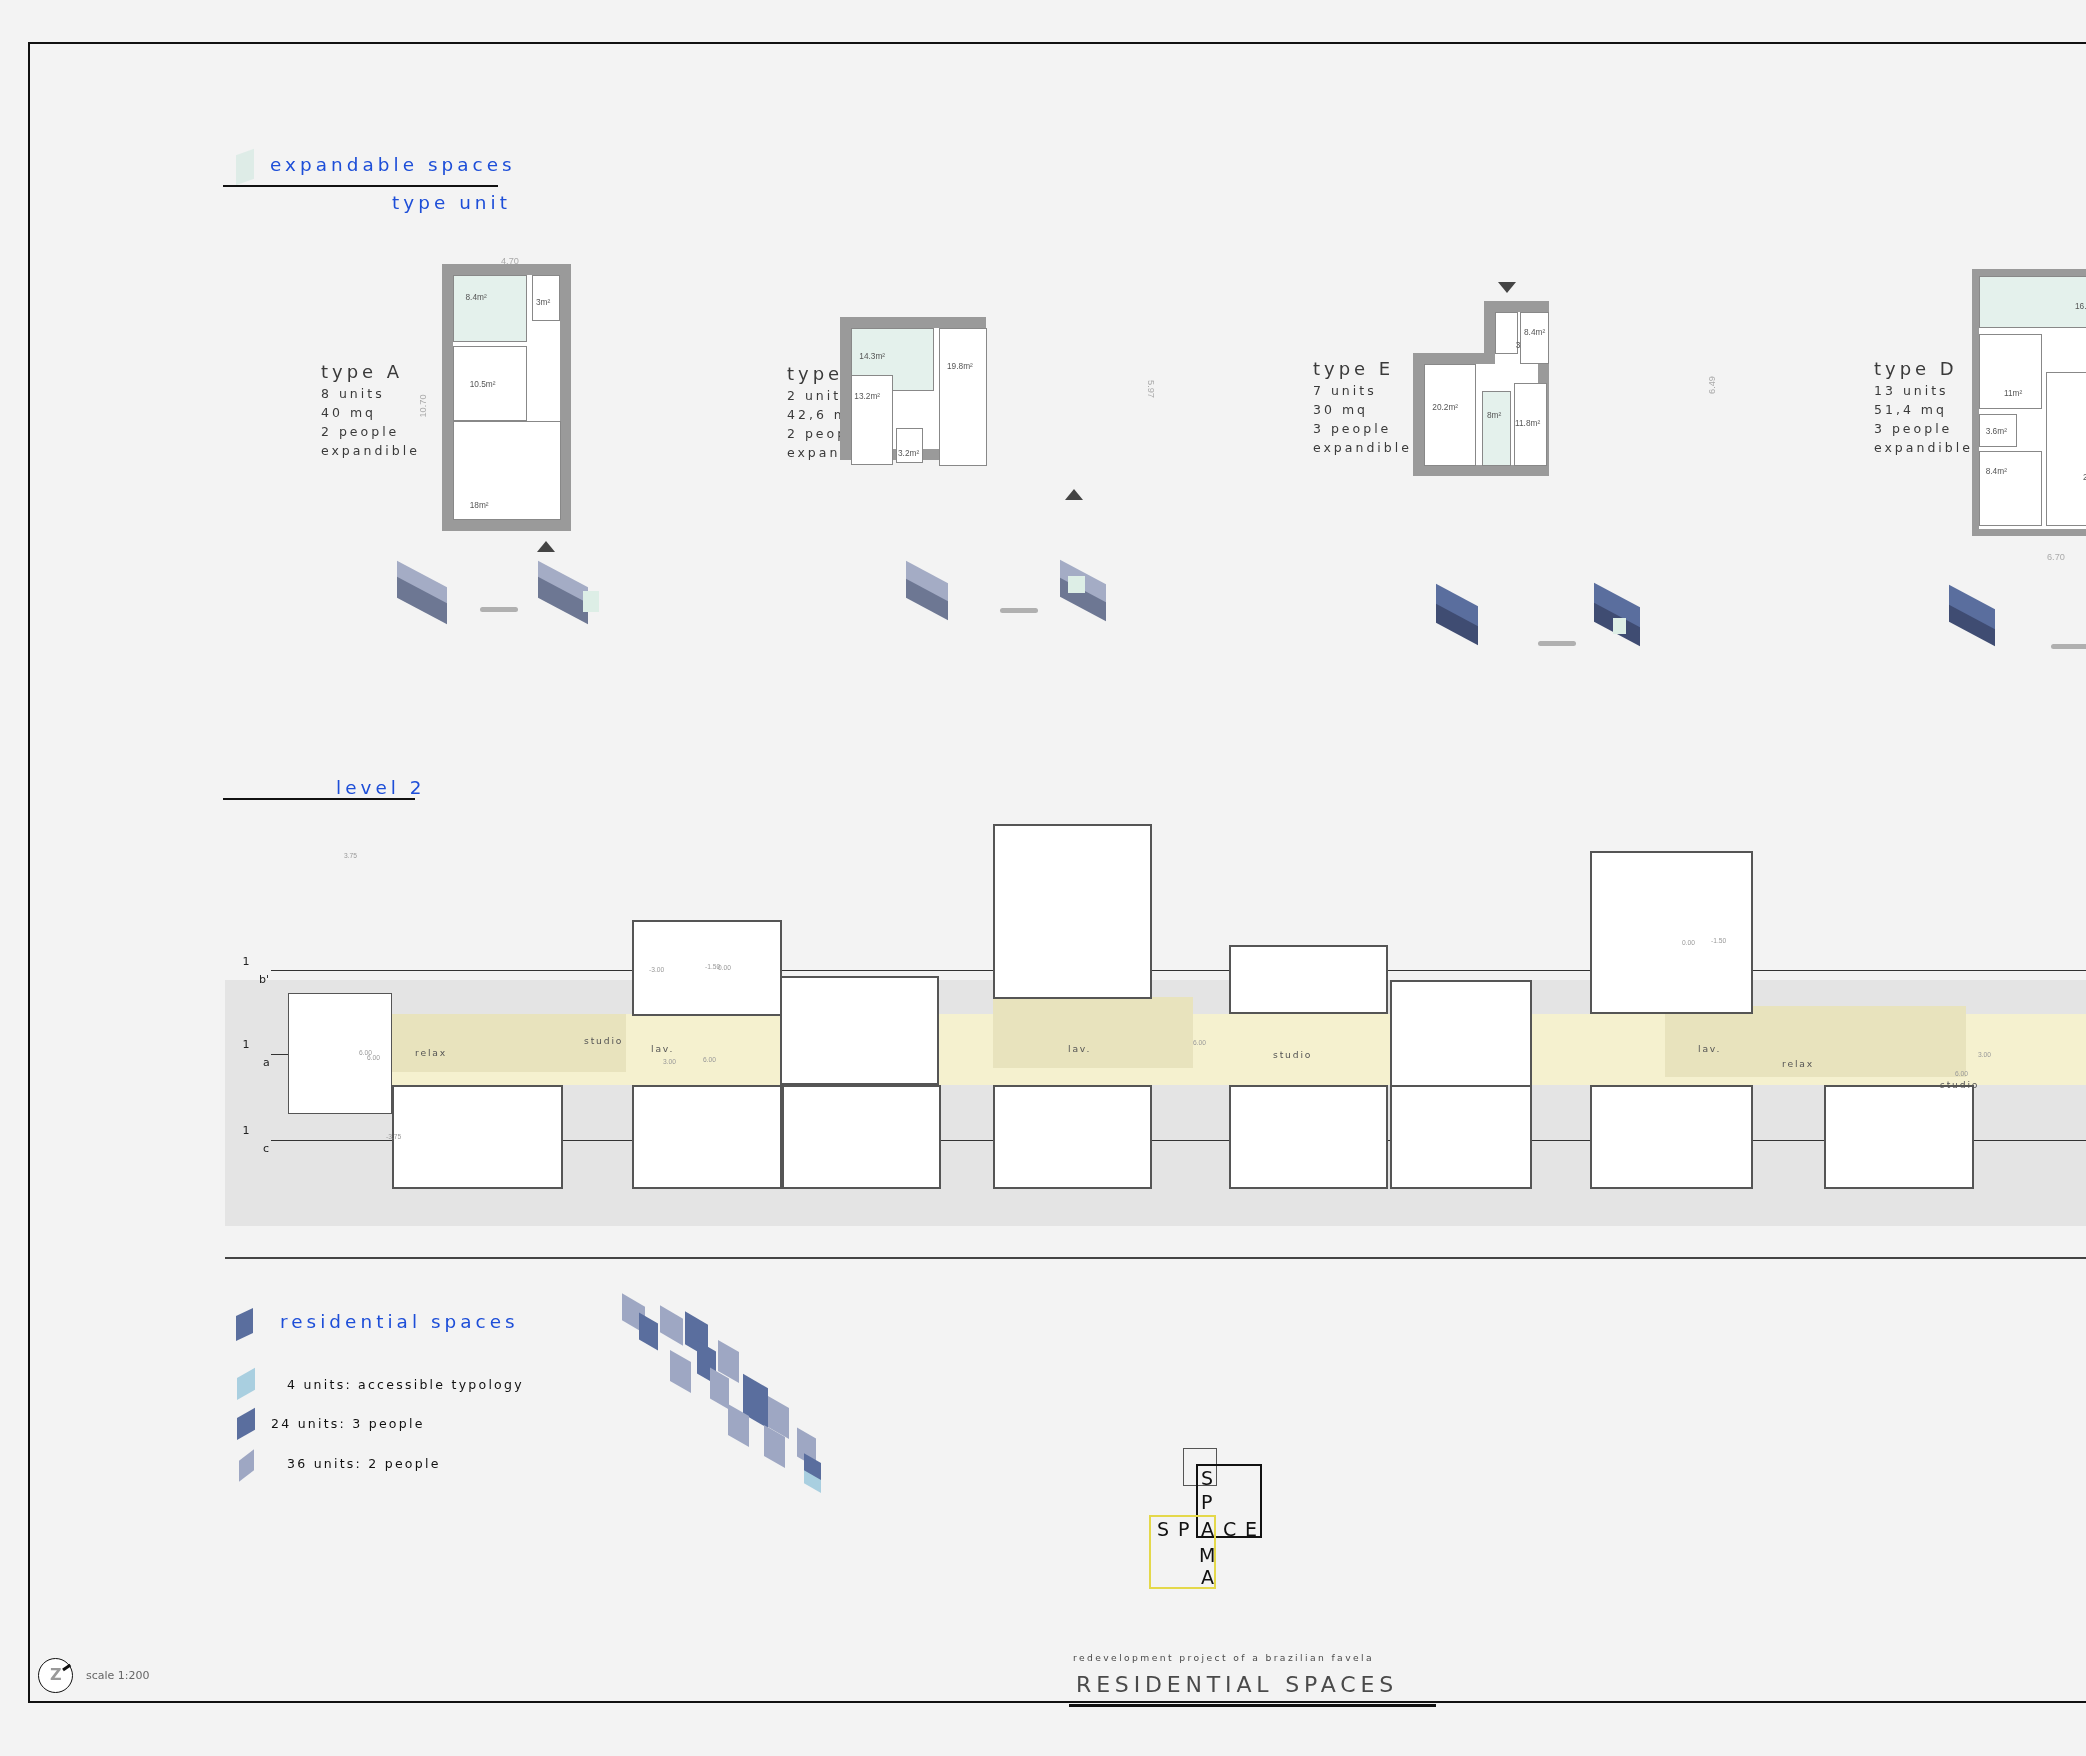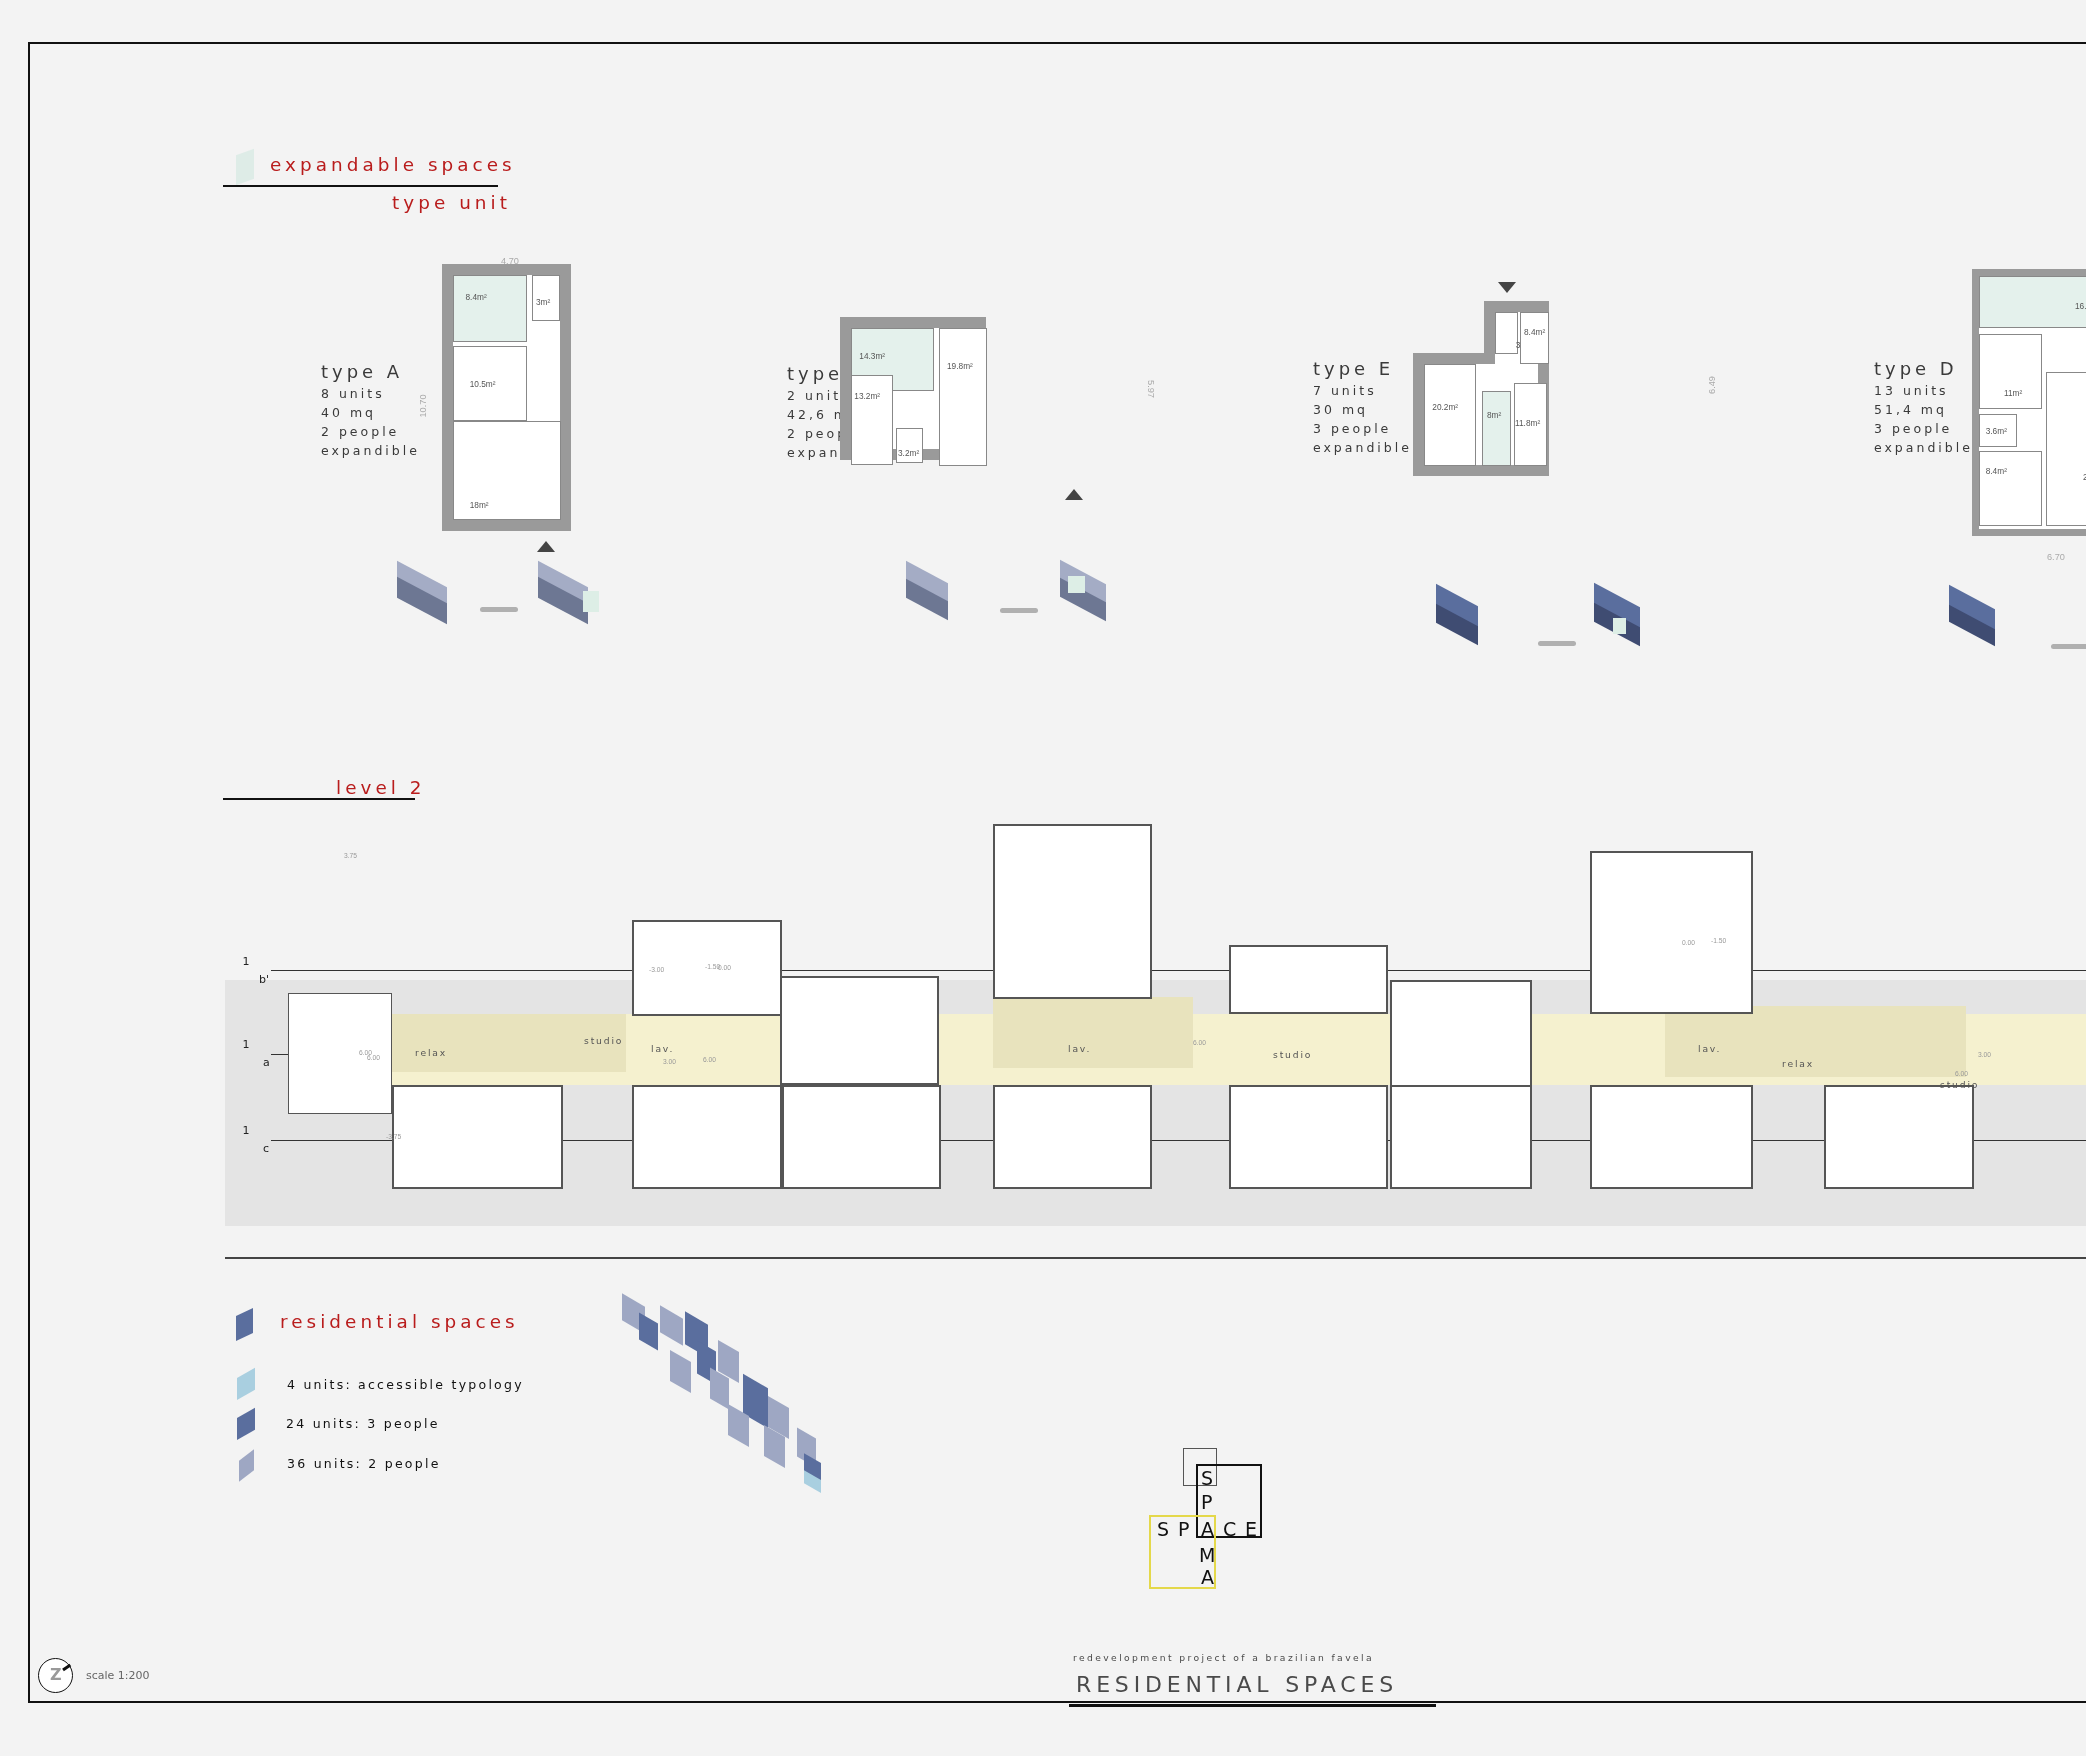--- a/index.html
+++ b/index.html
@@ -1,20 +1,20 @@
 <!DOCTYPE html>
 <html style="font-size:6.7px"><head>
 <meta charset="utf-8">
 <style>
   html,body{margin:0;padding:0;background:#f3f3f3;}
   body{width:2488px;height:1757px;position:relative;overflow:hidden;font-family:"DejaVu Sans","Liberation Sans",sans-serif;color:#111;}
   .frame{position:absolute;left:28px;top:42px;width:2425px;height:1661px;border:2.5px solid #111;box-sizing:border-box;}
   .abs{position:absolute;}
   .hline{position:absolute;height:2.1px;background:#111;}
-  .sec-title{font-size:18.4px;letter-spacing:0.22em;color:#b91c1c;}
+  .sec-title{font-size:18.4px;letter-spacing:0.22em;color:#1d4ed8;}
   .unit-block{position:absolute;color:#3a3a3a;}
   .unit-title{font-size:18px;letter-spacing:0.22em;line-height:24px;}
   .unit-line{font-size:12.5px;letter-spacing:0.24em;line-height:19px;}
   .plan{position:absolute;background:#fff;border:11px solid #9a9a9a;box-sizing:border-box;}
   .room{position:absolute;border:1.7px solid #888;box-sizing:border-box;background:#fff;}
   .room.exp{background:#e4f1ec;}
   .area{position:absolute;font-family:"Liberation Sans",sans-serif;font-size:8.3px;color:#555;}
   .dim{position:absolute;font-family:"Liberation Sans",sans-serif;font-size:9.2px;color:#aaa;}
   .tri-up{position:absolute;width:0;height:0;border-left:9.2px solid transparent;border-right:9.2px solid transparent;border-bottom:11px solid #444;}
   .tri-down{position:absolute;width:0;height:0;border-left:9.2px solid transparent;border-right:9.2px solid transparent;border-top:11px solid #444;}
@@ -234,21 +234,21 @@
   <div class="secmark" style="left:38px;top:341px;">c</div>
 
 </div>
 
 <div class="abs" style="left:236px;top:1312px;width:16.7px;height:25px;background:#5a6e9e;transform:skewY(-25deg);"></div>
 <div class="abs sec-title" style="left:280px;top:1311px;">residential spaces</div>
 
 <div class="abs" style="left:237px;top:1373px;width:17.5px;height:22px;background:#a9cfe0;transform:skewY(-30deg);"></div>
 <div class="legend-row" style="left:287px;top:1377px;">4 units: accessible typology</div>
 <div class="abs" style="left:237px;top:1413px;width:17.5px;height:22px;background:#5a6e9e;transform:skewY(-30deg);"></div>
-<div class="legend-row" style="left:286px;top:1416px;">24 units: 3 people</div>
+<div class="legend-row" style="left:271px;top:1416px;">24 units: 3 people</div>
 <div class="abs" style="left:239px;top:1455px;width:15px;height:21px;background:#9ea7c3;transform:skewY(-38deg);"></div>
 <div class="legend-row" style="left:287px;top:1456px;">36 units: 2 people</div>
 
 <div class="abs" style="left:622px;top:1283px;width:346px;height:213px;">
   <div class="abs" style="left:0;top:16.7px;width:23px;height:27px;background:#9ea7c3;transform:skewY(30deg);"></div>
   <div class="abs" style="left:16.7px;top:35px;width:19px;height:27px;background:#5a6e9e;transform:skewY(30deg);"></div>
   <div class="abs" style="left:38px;top:29px;width:23px;height:27px;background:#9ea7c3;transform:skewY(30deg);"></div>
   <div class="abs" style="left:63px;top:35px;width:23px;height:33px;background:#5a6e9e;transform:skewY(30deg);"></div>
   <div class="abs" style="left:75px;top:63px;width:19px;height:33px;background:#5a6e9e;transform:skewY(30deg);"></div>
   <div class="abs" style="left:48px;top:73px;width:21px;height:31px;background:#9ea7c3;transform:skewY(30deg);"></div>

